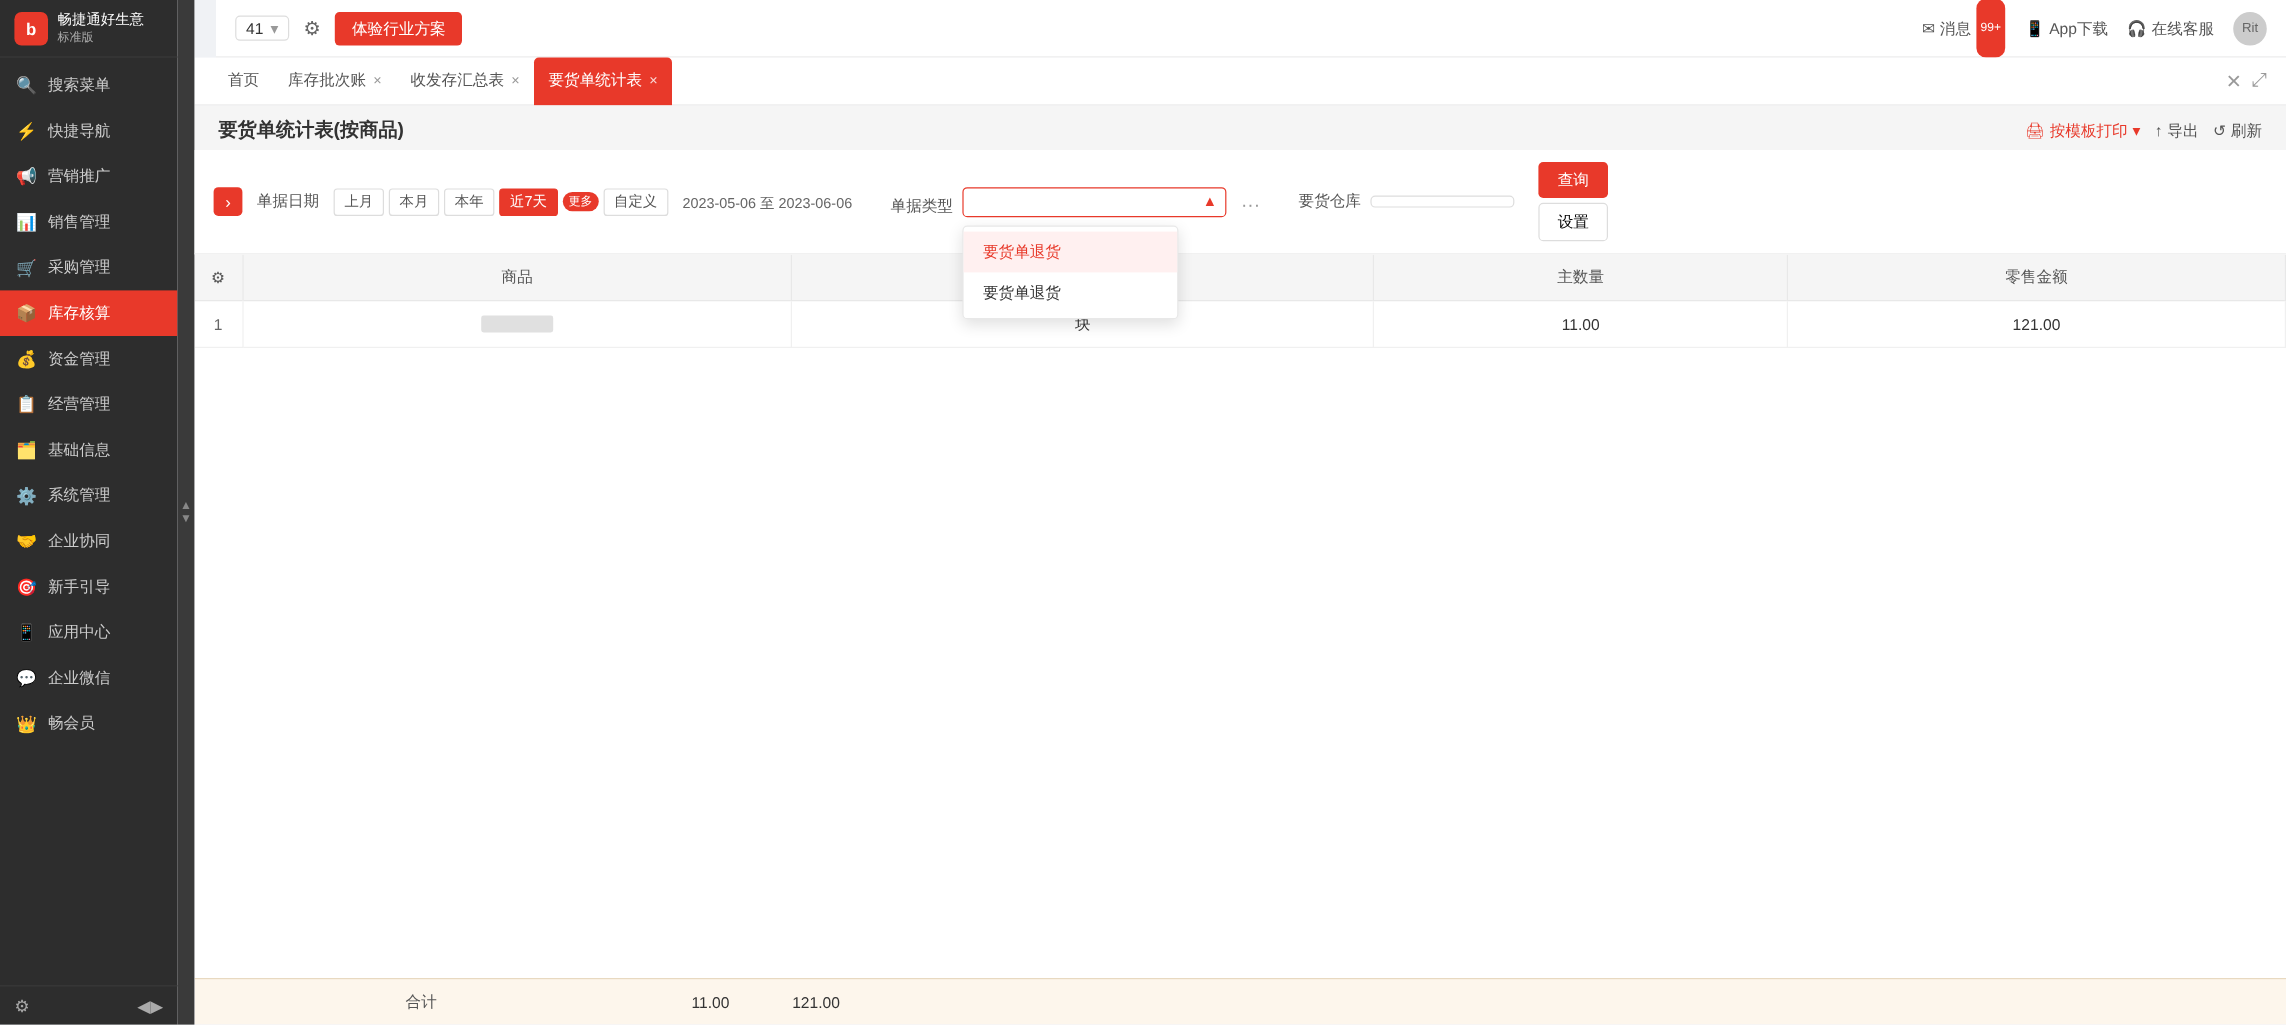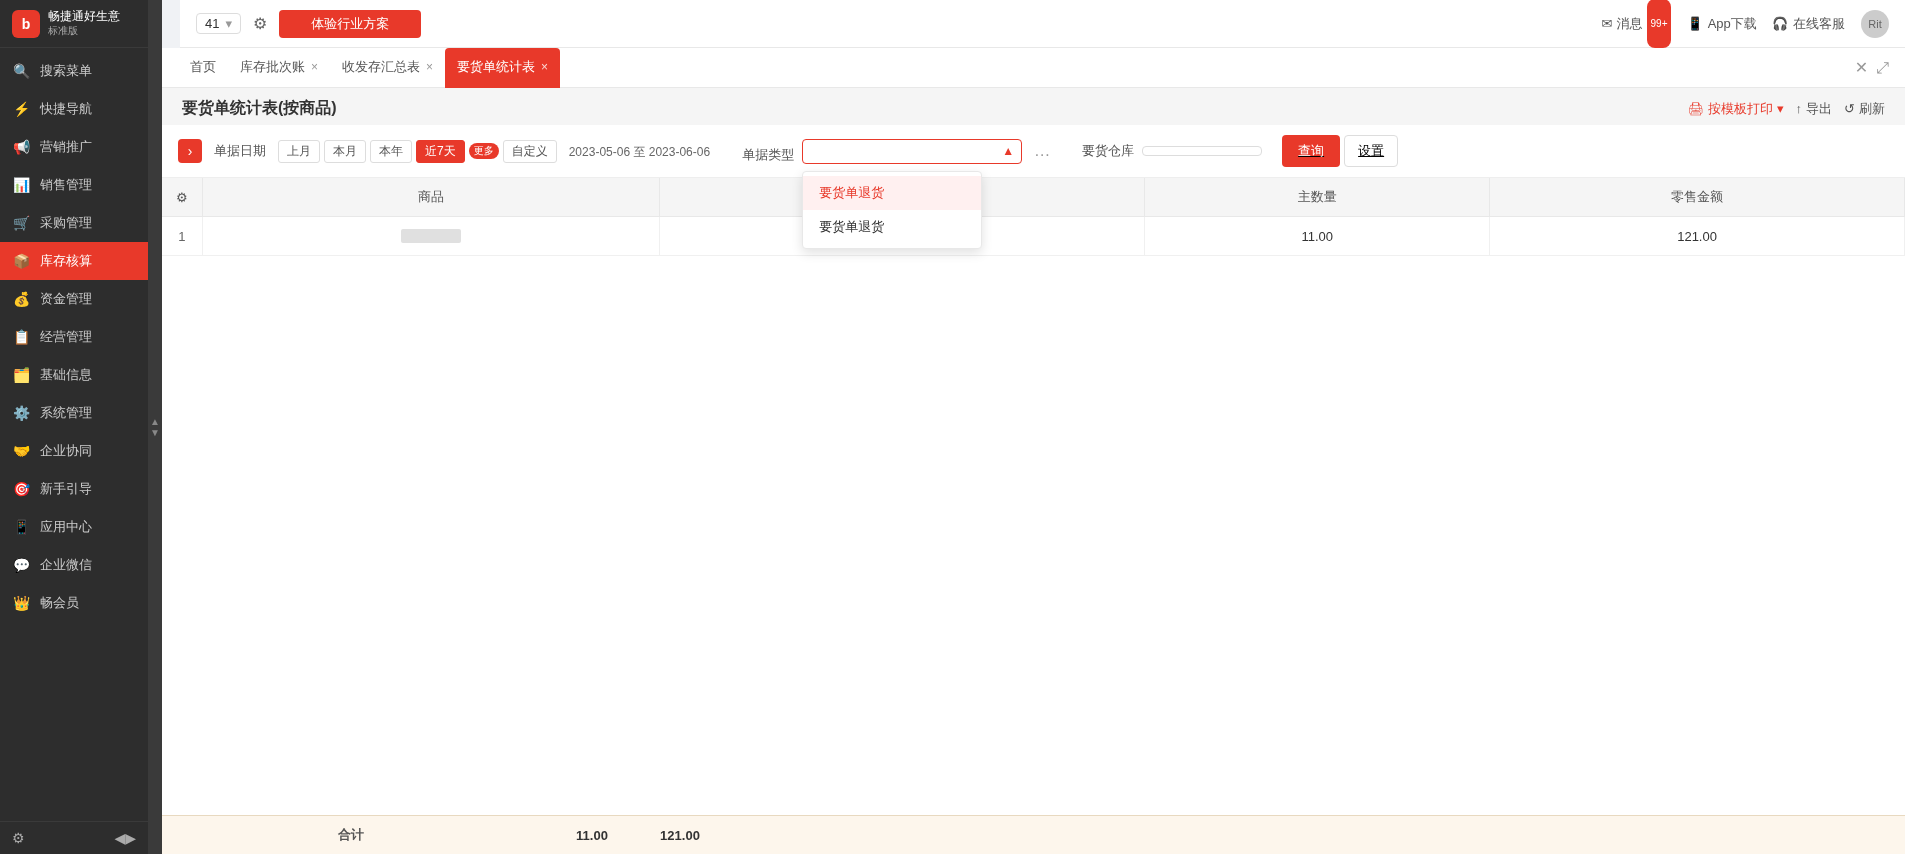--- a/index.html
+++ b/index.html
@@ -100,21 +100,21 @@
       color: #333;
       cursor: pointer;
     }
     .topbar-store .chevron { margin-left: 6px; color: #999; }
     .topbar-settings { cursor: pointer; color: #666; font-size: 16px; }
     .btn-trial {
       background: #e8392a;
       color: #fff;
       border: none;
       border-radius: 4px;
-      padding: 5px 32px;
+      padding: 5px 14px;
       cursor: pointer;
       font-size: 13px;
     }
     .topbar-right { display: flex; align-items: center; gap: 16px; }
     .topbar-right-item { display: flex; align-items: center; gap: 4px; font-size: 13px; color: #555; cursor: pointer; }
     .badge {
       background: #e8392a;
       color: #fff;
       border-radius: 8px;
       font-size: 10px;
@@ -353,36 +353,34 @@
     .product-placeholder { width: 60px; height: 14px; background: #e0e0e0; border-radius: 2px; }
 
     
     .table-footer {
       background: #fdf6ec;
       border-top: 1px solid #e8d9c0;
       padding: 10px 16px;
       display: flex;
       align-items: center;
       flex-shrink: 0;
-      font-weight: bold;
     }
     .footer-label { font-size: 13px; color: #555; margin-right: 40px; padding-left: 160px; }
     .footer-val { font-size: 13px; color: #333; min-width: 80px; text-align: center; }
 
     
     ::-webkit-scrollbar { width: 6px; height: 6px; }
     ::-webkit-scrollbar-thumb { background: #ccc; border-radius: 3px; }
     ::-webkit-scrollbar-track { background: transparent; }
 
     .filter-right-buttons {
       display: flex;
-      flex-direction: row;
+      flex-direction: column;
       gap: 4px;
       margin-left: 8px;
-      text-decoration: underline;
     }
   </style>
 </head>
 <body>
 
 <nav class="sidebar">
   <div class="sidebar-logo">
     <div class="sidebar-logo-icon">b</div>
     <div>
       <div class="sidebar-logo-text">畅捷通好生意</div>

